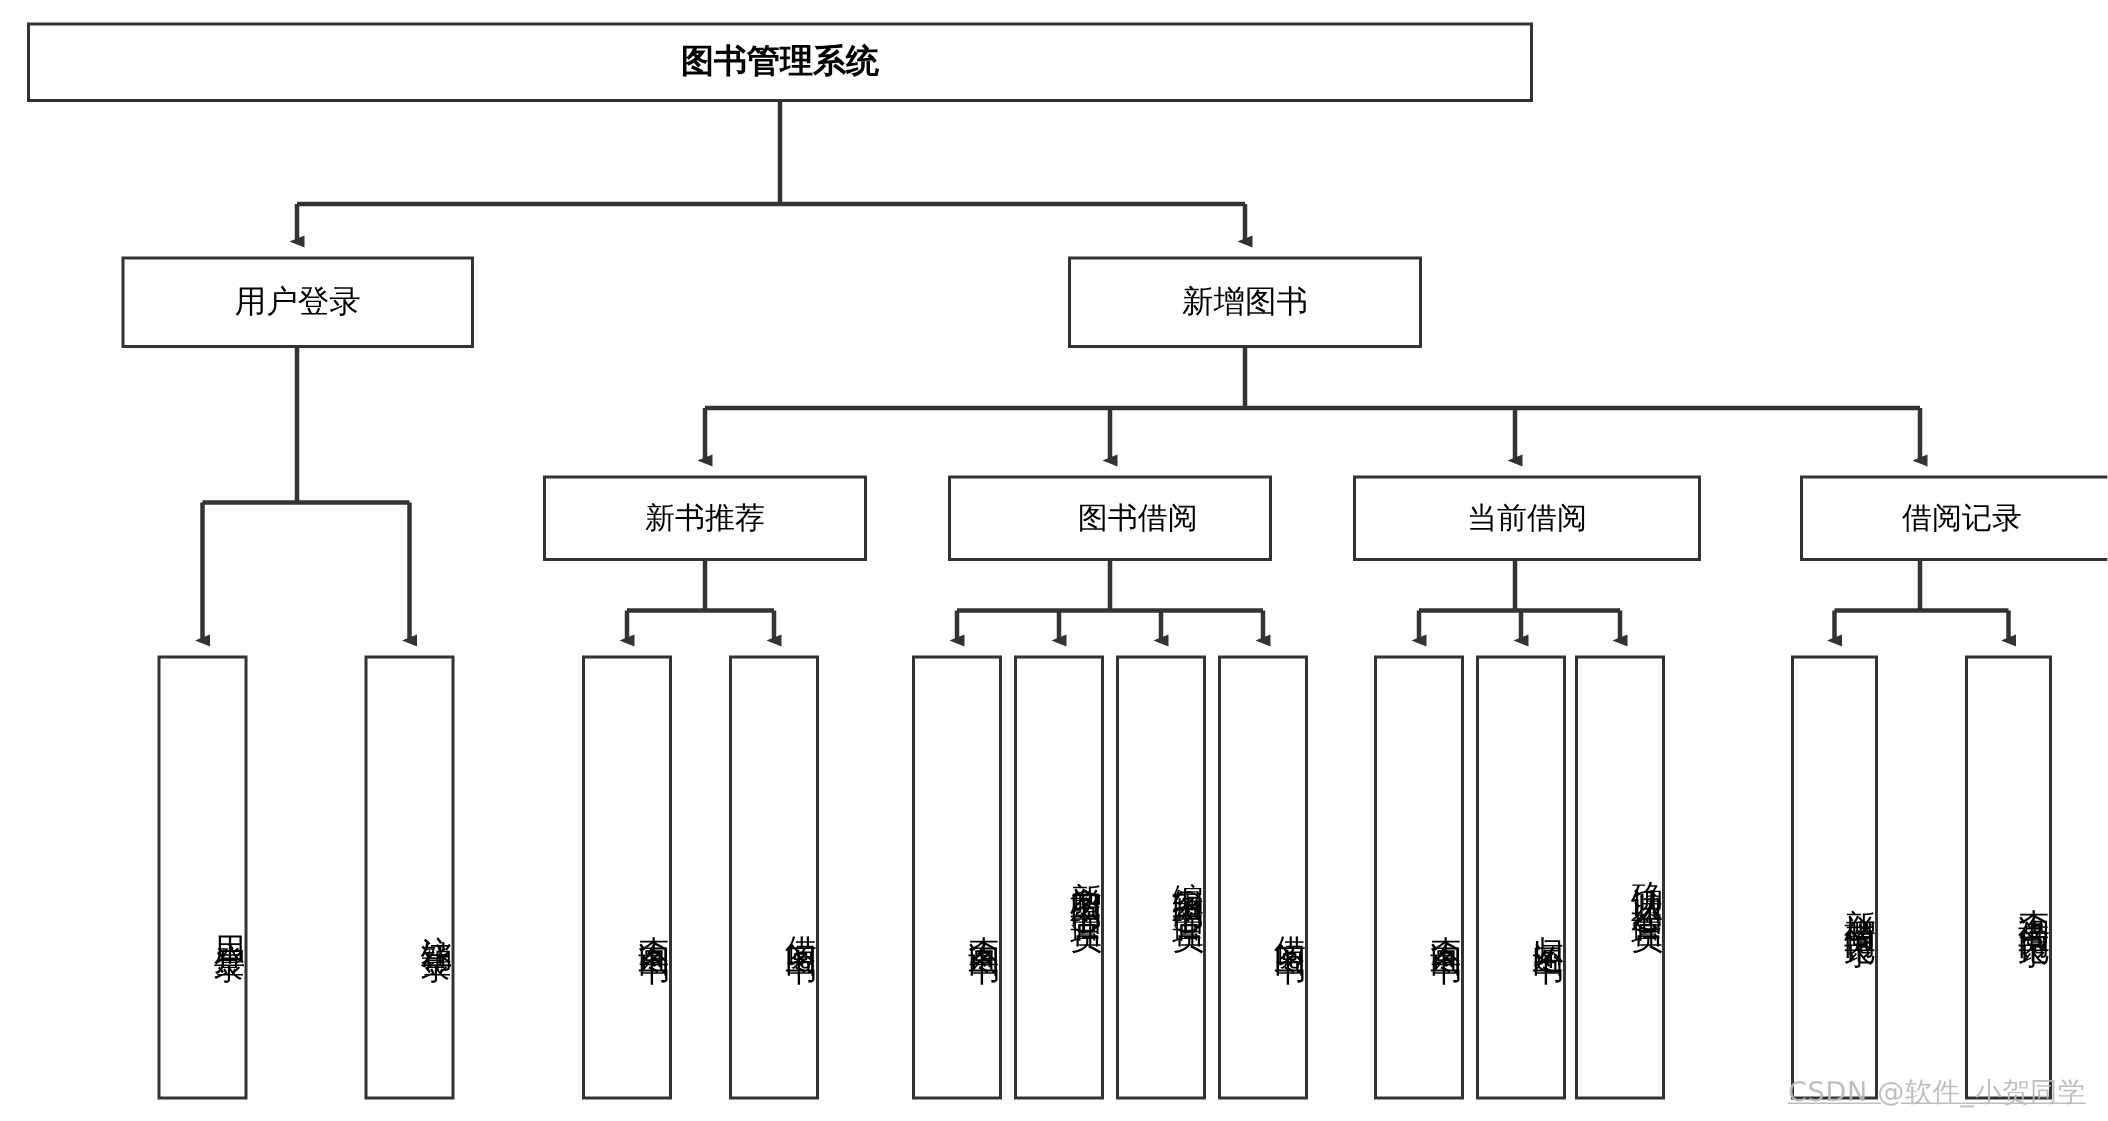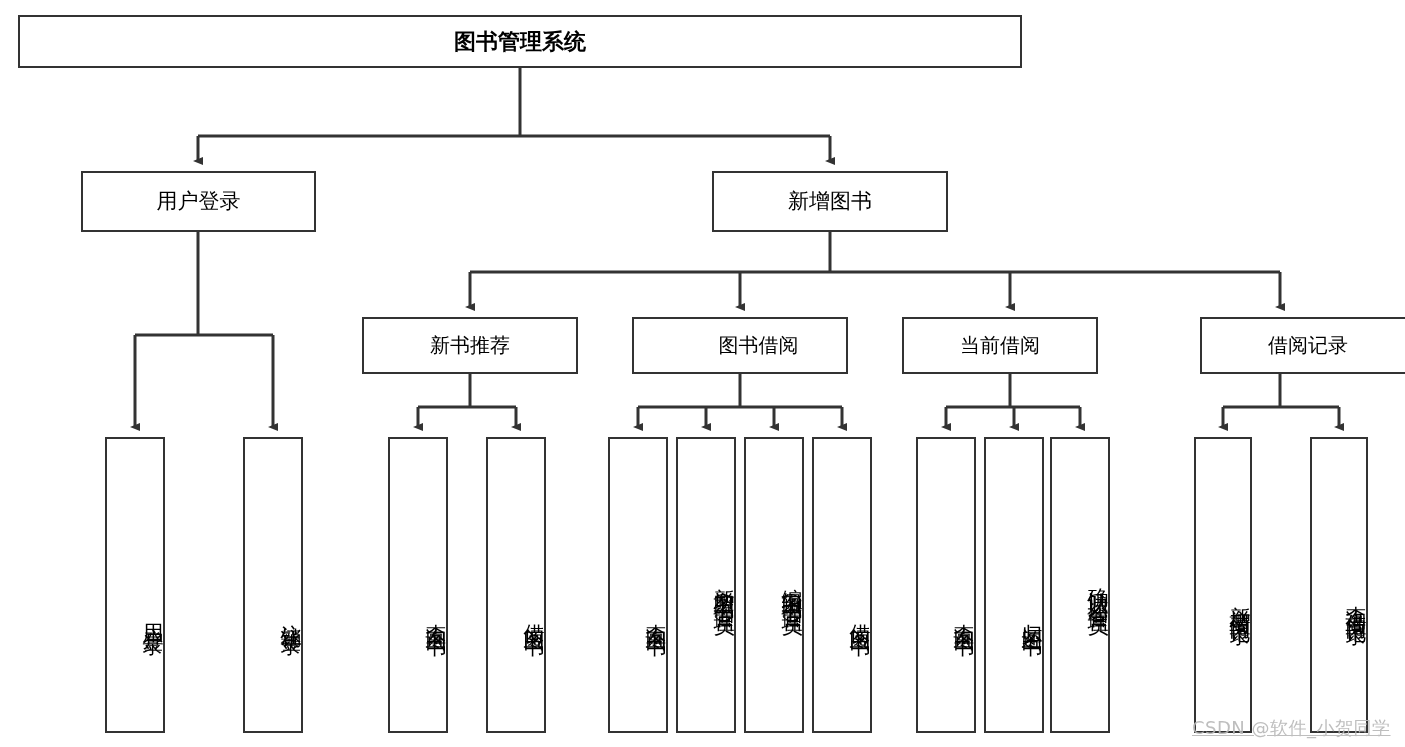--- a/index.html
+++ b/index.html
@@ -154,21 +154,21 @@
   <div class="node horizontal lvl2-node" style="left:712px; top:171px; width:236px; height:61px;">
     <span class="label">新增图书</span>
   </div>
 
   <div class="node horizontal lvl3-node" style="left:362px; top:317px; width:216px; height:57px;text-align:center;">
     <span class="label">新书推荐</span>
   </div>
   <div class="node horizontal lvl3-node" style="left:632px; top:317px; width:216px; height:57px;padding-left:37px;">
     <span class="label">图书借阅</span>
   </div>
-  <div class="node horizontal lvl3-node" style="left:902px; top:317px; width:196px; height:57px;">
+  <div class="node horizontal lvl3-node" style="left:902px; top:317px; width:232px; height:57px;">
     <span class="label">当前借阅</span>
   </div>
   <div class="node horizontal lvl3-node" style="left:1172px; top:317px; width:216px; height:57px;margin-left:28px;">
     <span class="label">借阅记录</span>
   </div>
 
   <div class="node vertical leaf-node" style="left:105px; top:437px; width:60px; height:296px; padding-top:60px;">
     <span class="label">用户登录</span>
   </div>
   <div class="node vertical leaf-node" style="left:243px; top:437px; width:60px; height:296px; padding-top:60px;">

